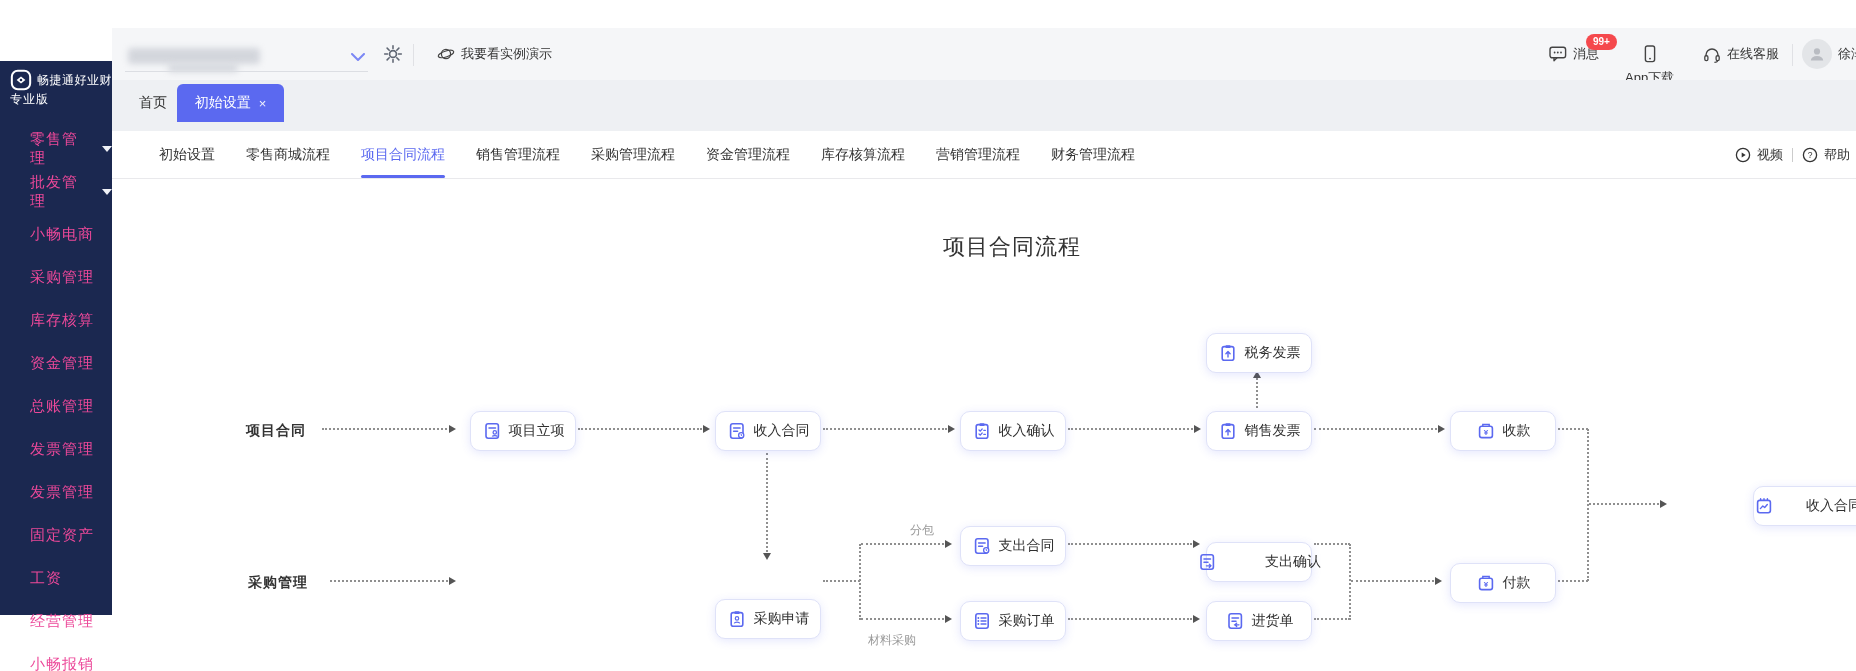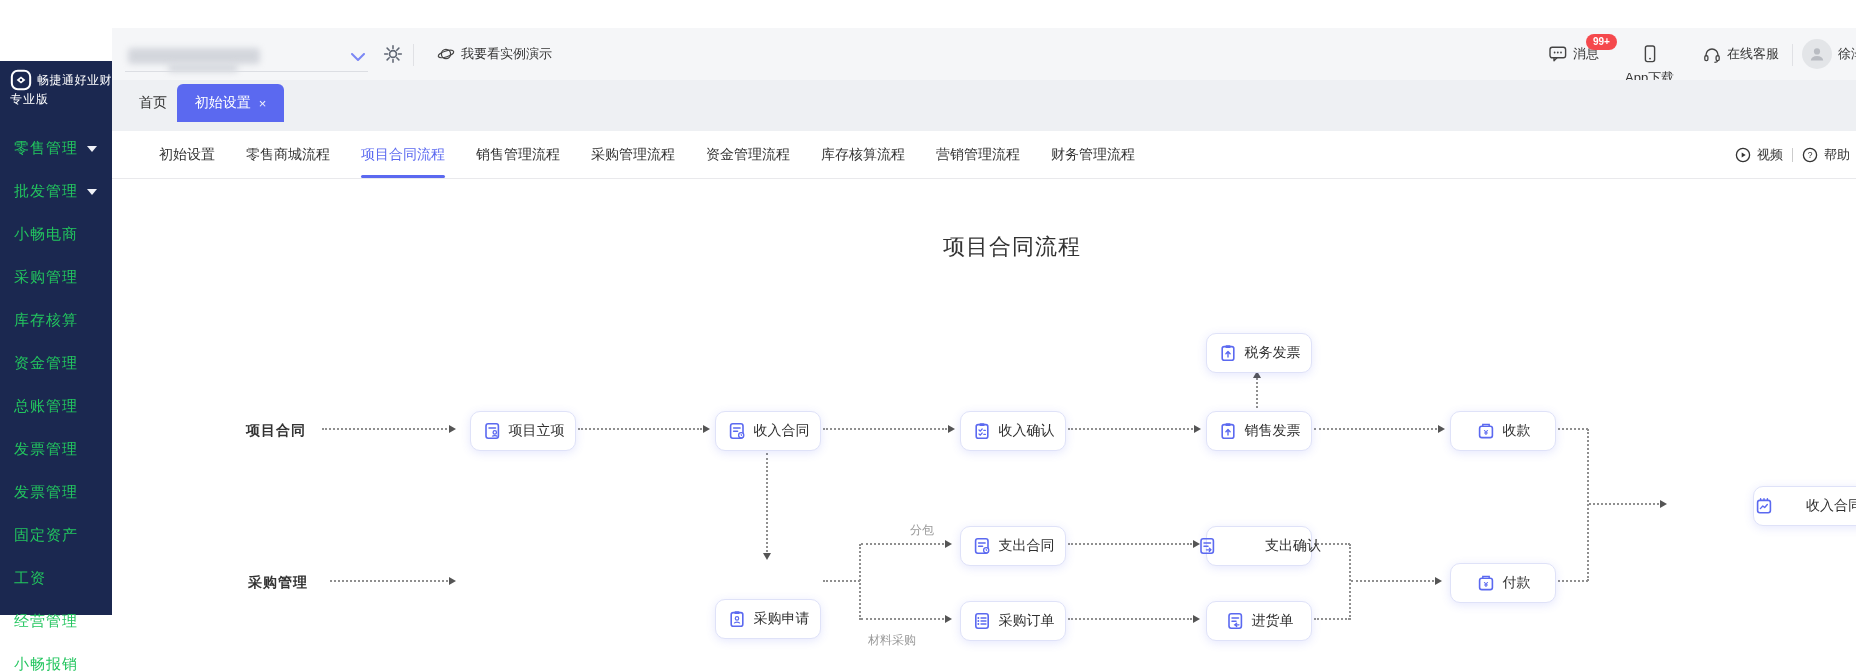--- a/index.html
+++ b/index.html
@@ -10,21 +10,21 @@
   }
   .abs{position:absolute;}
   
   .top-band{left:0;top:0;width:1856px;height:28px;background:#ffffff;}
   
   .brand-block{left:0;top:28px;width:112px;height:554px;background:#1b2850;margin-top:33px;}
   .brand-row{position:absolute;left:10px;top:8px;display:flex;align-items:center;gap:5px;}
   .brand-name{color:#fff;font-size:12px;white-space:nowrap;letter-spacing:.5px;}
   .brand-edition{position:absolute;left:10px;top:30px;color:#fff;font-size:12px;letter-spacing:1px;}
   .side-items{position:absolute;left:0;top:66px;width:112px;}
-  .side-item{height:43px;display:flex;align-items:center;padding-left:14px;color:#22c55e;font-size:15px;letter-spacing:1px;cursor:pointer;}
+  .side-item{height:43px;display:flex;align-items:center;padding-left:30px;color:#ec4899;font-size:15px;letter-spacing:1px;cursor:pointer;}
   .caret-down{width:0;height:0;border-left:5px solid transparent;border-right:5px solid transparent;border-top:6px solid #f0f2f8;margin-left:9px;}
   
   .header{left:112px;top:28px;width:1744px;height:52px;background:#f5f6f8;}
   .tabstrip{left:112px;top:80px;width:1744px;height:51px;background:#eef0f3;}
   .blur-blob{background:#d3d6dc;border-radius:4px;filter:blur(3px);}
   .org-underline{left:125px;top:71px;width:243px;height:0;border-bottom:1px solid #dcdee3;}
   .hdr-item{display:flex;align-items:center;gap:6px;font-size:13px;color:#333;white-space:nowrap;}
   .hdr-divider{width:1px;height:22px;background:#e0e1e5;}
   .badge{position:absolute;left:1586px;top:34px;background:#f5494d;color:#fff;font-size:10px;font-weight:bold;
          padding:2px 7px;border-radius:9px;line-height:12px;}
@@ -356,21 +356,21 @@
   <span>
       <svg width="20" height="20" viewBox="0 0 20 20">
         <rect x="3.6" y="2.8" width="12.4" height="14.4" rx="2.2" fill="none" stroke="#5b69f0" stroke-width="1.6"></rect>
         <path d="M6.6 7h6.5M6.6 10.2h4" stroke="#5b69f0" stroke-width="1.5" stroke-linecap="round"></path>
         <circle cx="14.2" cy="14.2" r="2.6" fill="#fff" stroke="#5b69f0" stroke-width="1.3"></circle>
         <path d="M14.2 13v1.3l1 .6" fill="none" stroke="#5b69f0" stroke-width="1"></path>
       </svg>
     </span>
   <span>支出合同</span>
 </div>
-<div class="fnode" style="left:1206px;top:526px;gap:48px;">
+<div class="fnode" style="left:1206px;top:542px;gap:48px;">
   <span>
       <svg width="20" height="20" viewBox="0 0 20 20">
         <rect x="4" y="2.8" width="12.4" height="14.4" rx="2.2" fill="none" stroke="#5b69f0" stroke-width="1.6"></rect>
         <path d="M7 7h6.5M7 10.2h4" stroke="#5b69f0" stroke-width="1.5" stroke-linecap="round"></path>
         <path d="M9.4 13.8h4.6M14 13.8l-1.7-1.7M14 13.8l-1.7 1.7" fill="none" stroke="#5b69f0" stroke-width="1.3" stroke-linecap="round" stroke-linejoin="round"></path>
       </svg>
     </span>
   <span>支出确认</span>
 </div>
 <div class="fnode" style="left:960px;top:601px;">

